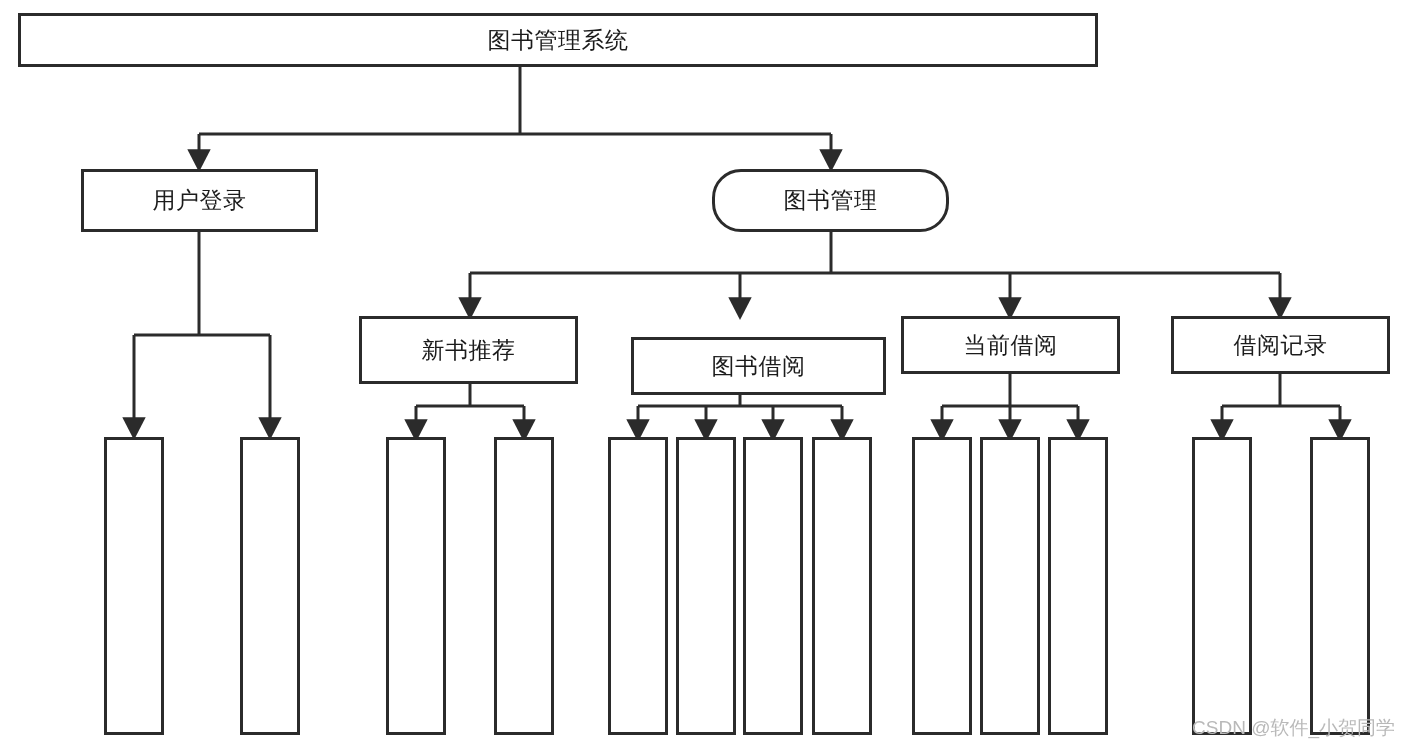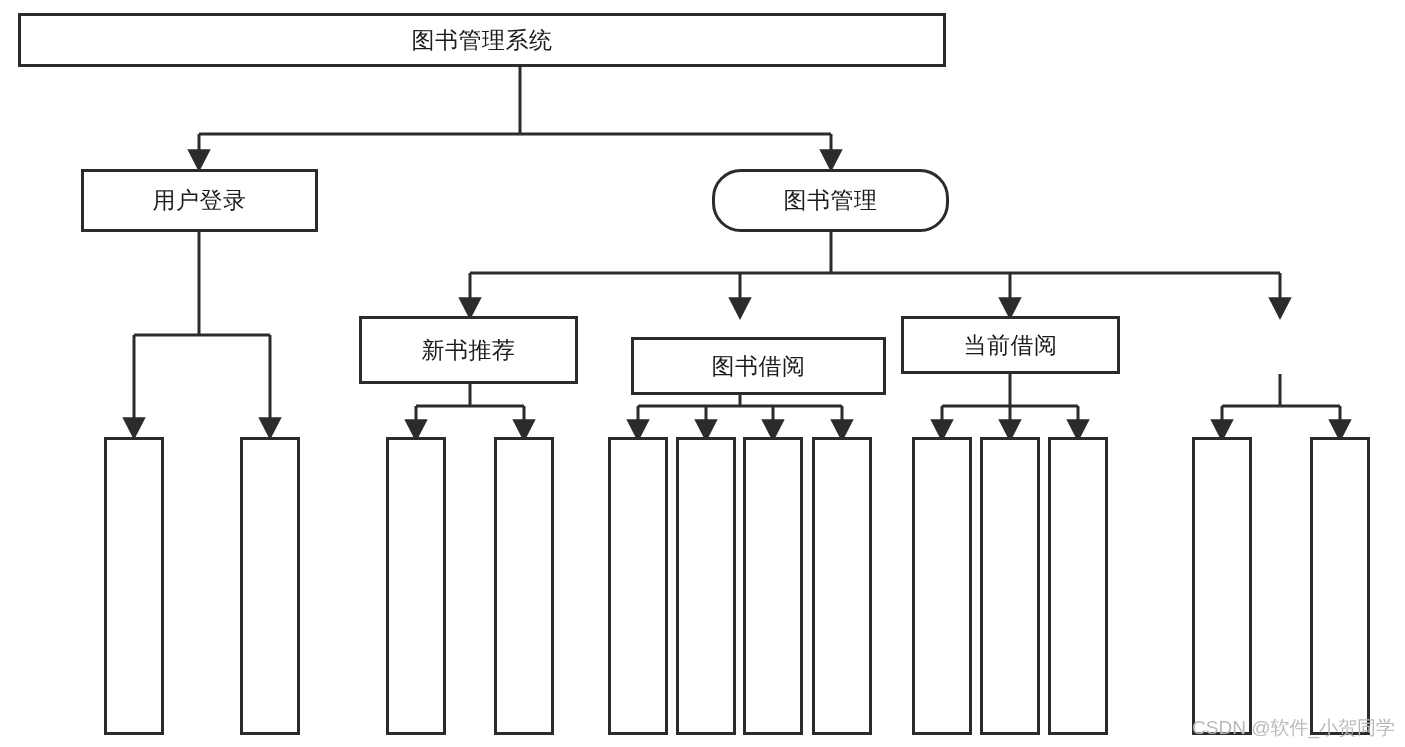--- a/index.html
+++ b/index.html
@@ -127,40 +127,43 @@
       <path d="M1010,406 L1010,430" marker-end="url(#arrowhead)"></path>
       <path d="M1078,406 L1078,430" marker-end="url(#arrowhead)"></path>
 
       <path d="M1280,374 L1280,406"></path>
       <path d="M1222,406 L1340,406"></path>
       <path d="M1222,406 L1222,430" marker-end="url(#arrowhead)"></path>
       <path d="M1340,406 L1340,430" marker-end="url(#arrowhead)"></path>
     </g>
   </svg>
 
-  <div class="node horiz root" style="left:18px; top:13px; width:928px; height:54px;">
+  <div class="node horiz root" style="left:18px; top:13px; width:1080px; height:54px;">
     <span class="label">图书管理系统</span>
   </div>
 
   <div class="node horiz" style="left:81px; top:169px; width:237px; height:63px;">
     <span class="label">用户登录</span>
   </div>
   <div class="node horiz" style="left:712px; top:169px; width:237px; height:63px;border-radius:29px;">
     <span class="label">图书管理</span>
   </div>
 
   <div class="node horiz" style="left:343px; top:316px; width:219px; height:68px;margin-left:16px;">
     <span class="label">新书推荐</span>
   </div>
   <div class="node horiz" style="left:631px; top:316px; width:255px; height:58px;margin-top:21px;">
     <span class="label">图书借阅</span>
   </div>
   <div class="node horiz" style="left:901px; top:316px; width:219px; height:58px;">
     <span class="label">当前借阅</span>
   </div>
+  <div class="node horiz" style="left:1171px; top:316px; width:219px; height:58px;">
+    <span class="label">借阅记录</span>
+  </div>
 
   <div class="node vert" style="left:104px; top:437px; width:60px; height:298px;">
     <span class="label">用户登录</span>
   </div>
   <div class="node vert" style="left:240px; top:437px; width:60px; height:298px;">
     <span class="label">注销登录</span>
   </div>
 
   <div class="node vert" style="left:386px; top:437px; width:60px; height:298px;">
     <span class="label">查询图书</span>

